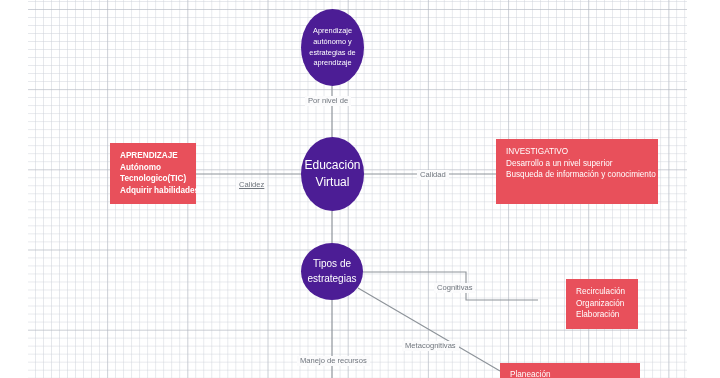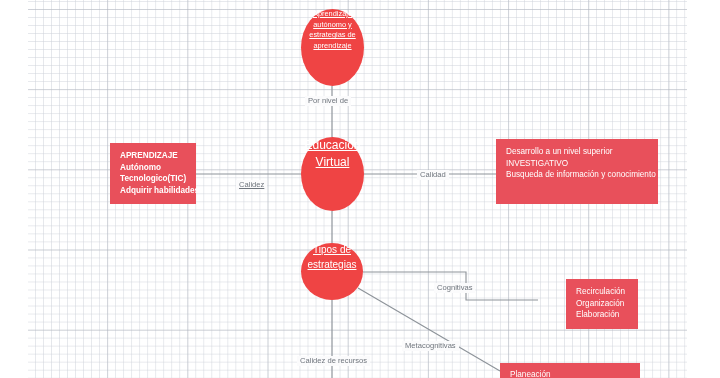--- a/index.html
+++ b/index.html
@@ -37,28 +37,28 @@
   }
   #edges {
     position: absolute;
     left: 0; top: 0;
     width: 720px; height: 378px;
   }
   
   .circle {
     position: absolute;
     border-radius: 50%;
-    background: #ef4444;
+    background: #4c1d95;
     color: #ffffff;
     display: flex;
+    align-items: center;
     justify-content: center;
     text-align: center;
     line-height: 1.45;
     box-sizing: border-box;
-    text-decoration: underline;
   }
   .circle .ctext { display: block; padding: 0 8px; }
   .rect {
     position: absolute;
     background: #e8505b;
     color: #ffffff;
     box-sizing: border-box;
     padding: 7px 9px 7px 10px;
     line-height: 1.42;
     font-size: 8.2px;
@@ -116,22 +116,22 @@
   </div>
 
   <div class="rect" style="left:110px; top:143px; width:86px; height:61px;font-weight:bold;">
     <span class="rline">APRENDIZAJE</span>
     <span class="rline">Autónomo</span>
     <span class="rline">Tecnologico(TIC)</span>
     <span class="rline">Adquirir habilidades</span>
   </div>
 
   <div class="rect" style="left:496px; top:139px; width:162px; height:65px;">
+    <span class="rline">INVESTIGATIVO</span>
     <span class="rline">Desarrollo a un nivel superior</span>
-    <span class="rline">INVESTIGATIVO</span>
     <span class="rline">Busqueda de información y conocimiento</span>
   </div>
 
   <div class="rect" style="left:566px; top:279px; width:72px; height:50px;">
     <span class="rline">Recirculación</span>
     <span class="rline">Organización</span>
     <span class="rline">Elaboración</span>
   </div>
 
   <div class="rect" style="left:500px; top:363px; width:140px; height:40px; padding-top:6px;">
@@ -141,15 +141,15 @@
   <div class="edge-label boxed" style="left:305px; top:96px;">Por nivel de</div>
 
   <div class="edge-label boxed" style="left:236px; top:180px;text-decoration:underline;">Calidez</div>
 
   <div class="edge-label boxed" style="left:417px; top:170px;text-align:right;">Calidad</div>
 
   <div class="edge-label boxed" style="left:434px; top:283px;">Cognitivas</div>
 
   <div class="edge-label boxed" style="left:402px; top:341px;">Metacognitivas</div>
 
-  <div class="edge-label boxed" style="left:297px; top:356px;">Calidez de recursos</div>
+  <div class="edge-label boxed" style="left:297px; top:356px;">Manejo de recursos</div>
 
 </div>
 
 </body></html>

